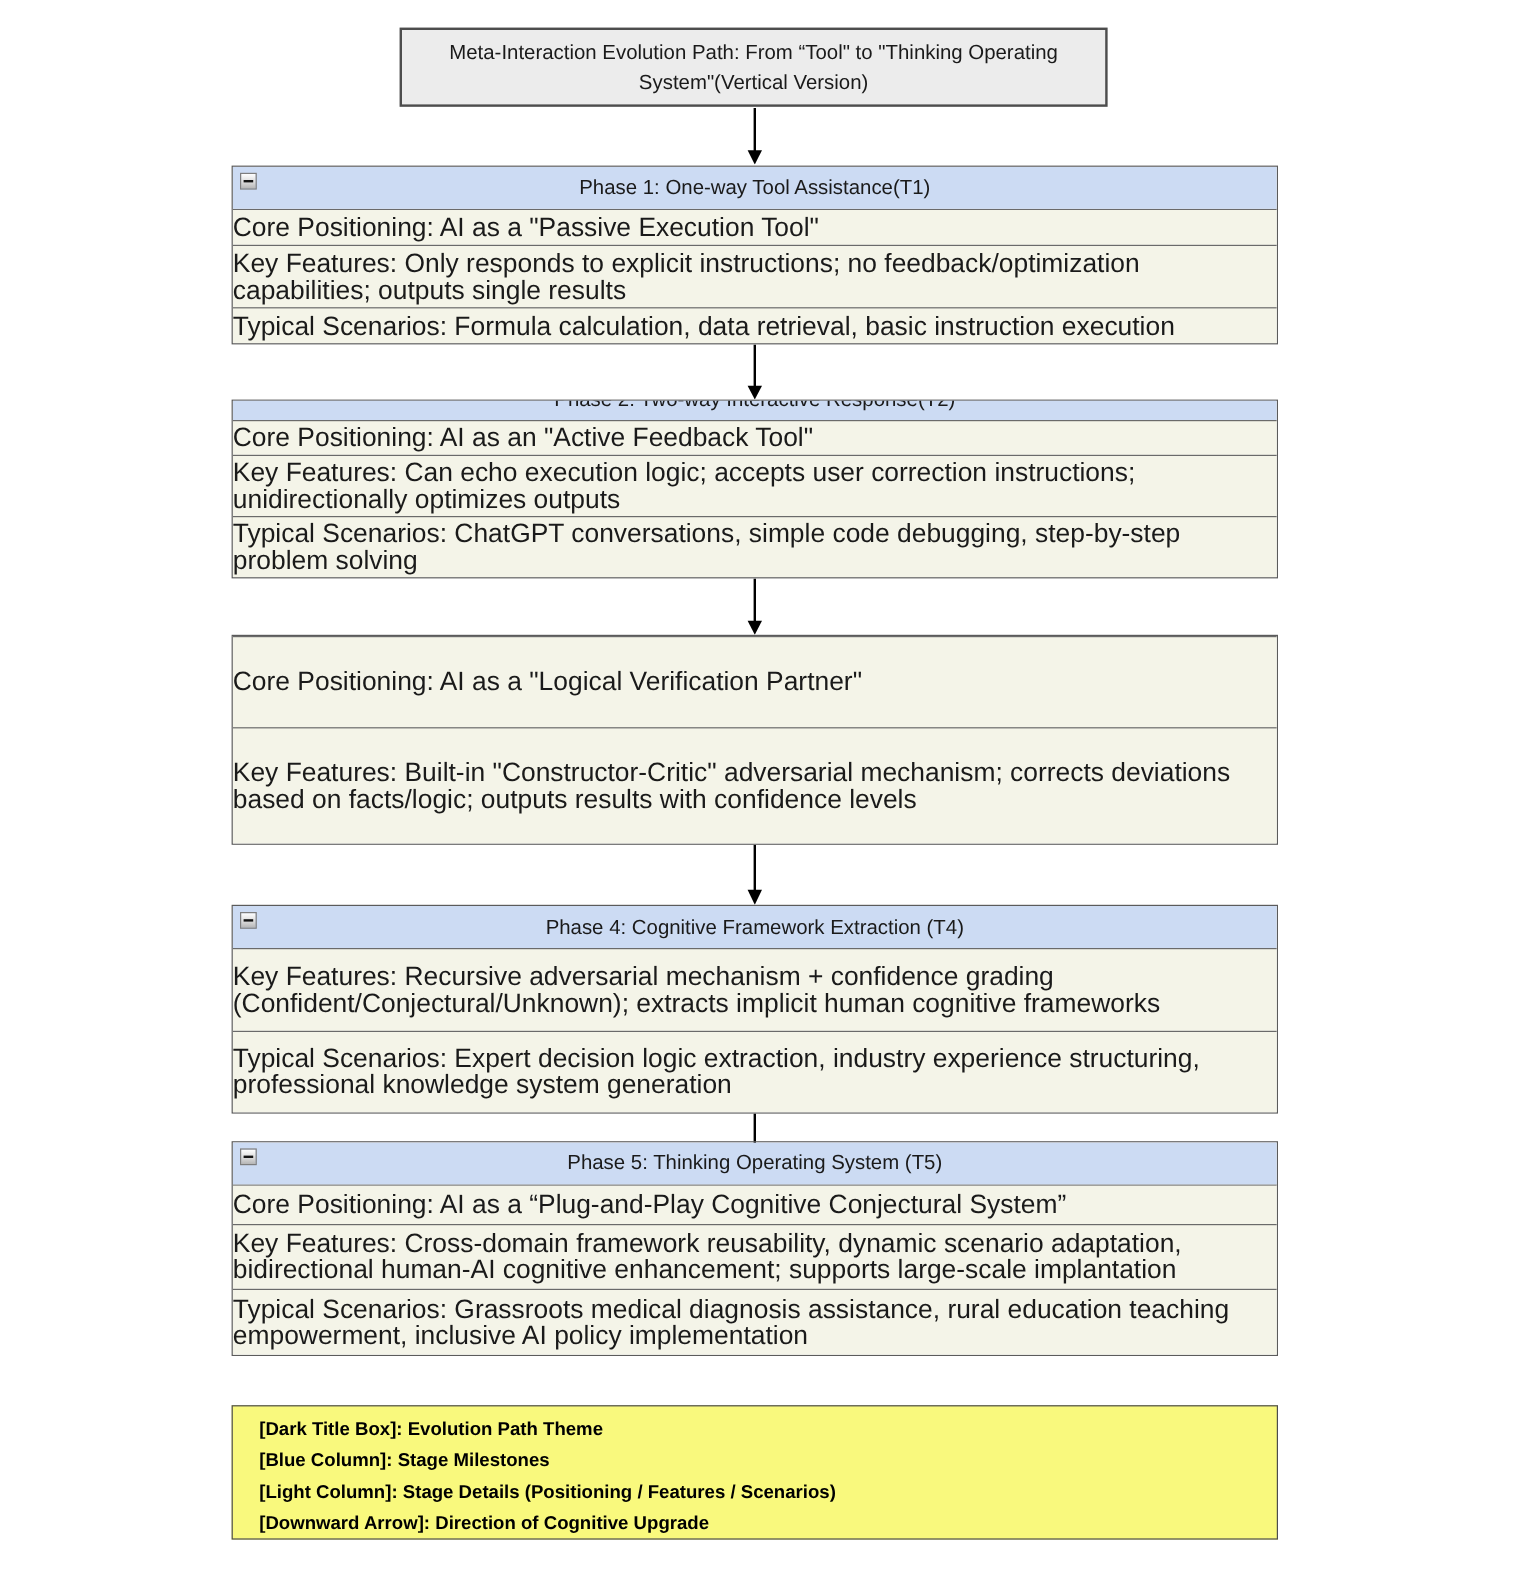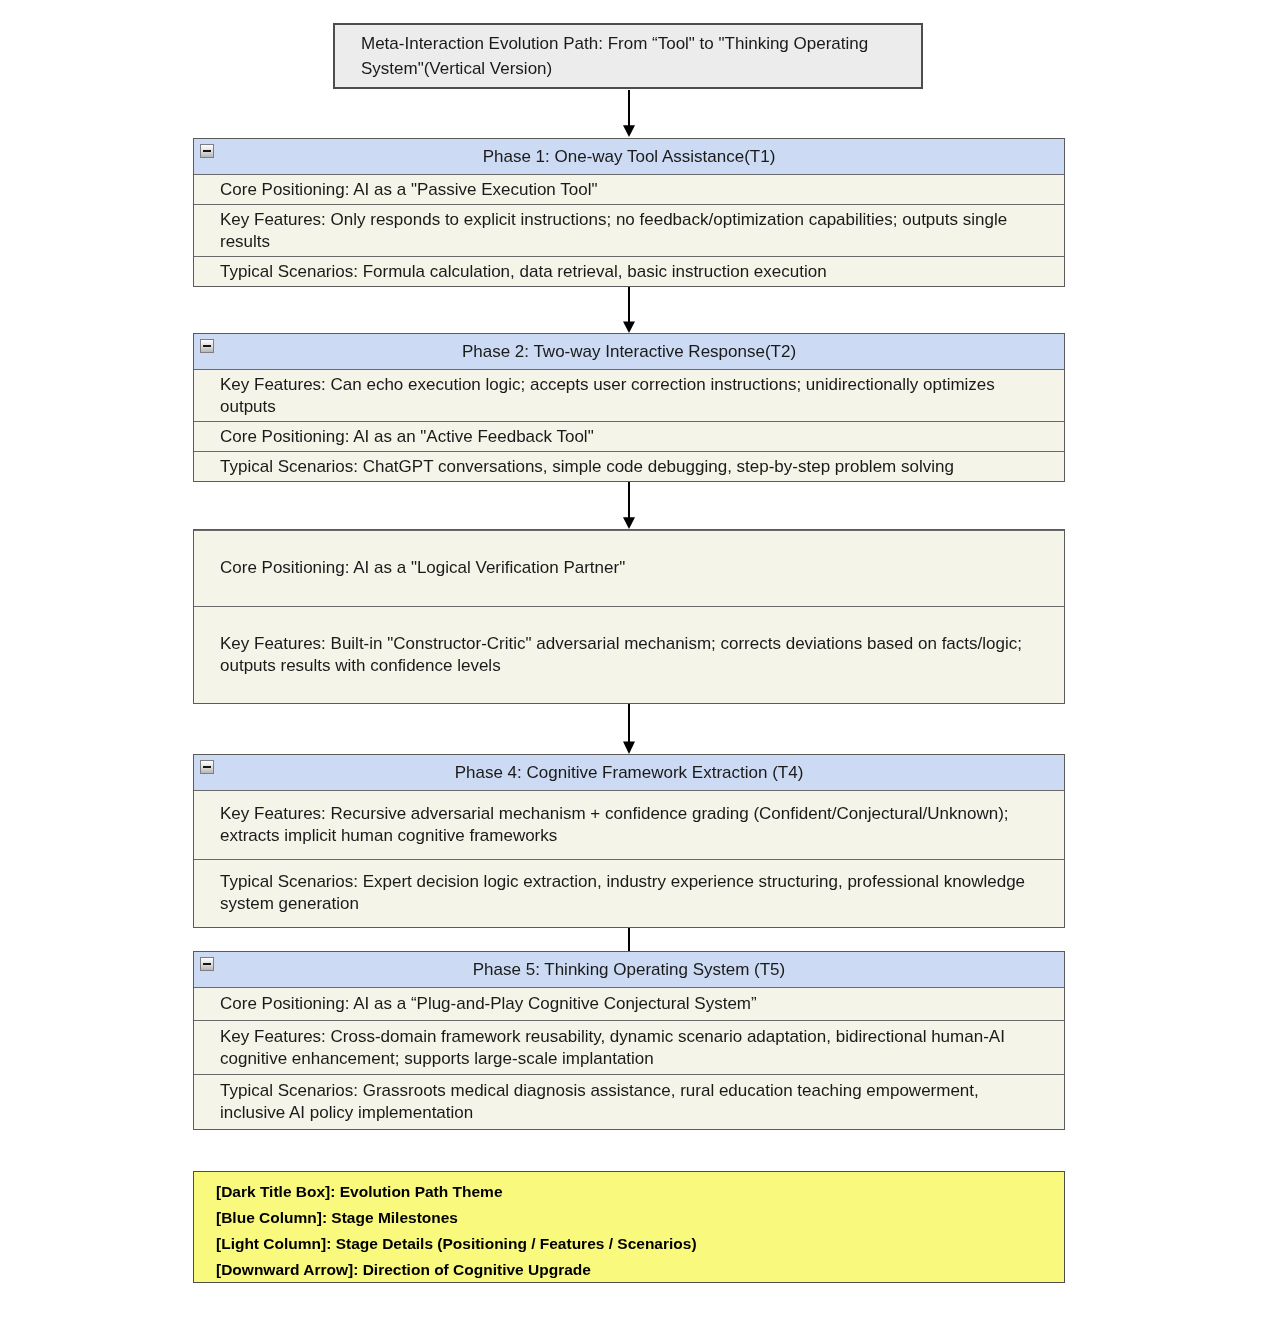--- a/index.html
+++ b/index.html
@@ -12,45 +12,45 @@
   *{box-sizing:border-box; margin:0; padding:0;}
   html,body{background:#ffffff;}
   .canvas{
     position:relative; width:1266px; height:1318px; background:#ffffff;
     font-family:"Liberation Sans", sans-serif; color:var(--text-color);
     overflow:hidden;
   }
   .title-box{
     position:absolute; left:333px; top:23px; width:590px; height:66px;
     background:var(--title-box-bg); border:2px solid var(--title-box-border);
-    display:flex; align-items:center; justify-content:center; text-align:left;
+    display:flex; align-items:center; justify-content:center; text-align:center;
     font-size:17px; line-height:25px; padding:2px 26px;
   }
   .arrow{position:absolute; width:16px;}
   .phase{
     position:absolute; left:193px; width:872px;
     border:1.6px solid var(--box-border);
-    display:flex; flex-direction:column; overflow:hidden;
+    display:flex; flex-direction:column; overflow:hidden;justify-content:flex-end;
   }
   .phase-header{
     position:relative; flex:0 0 35px; background:var(--phase-header-bg);
     display:flex; align-items:center; justify-content:center;
     font-size:17px;
   }
   .collapse{
     position:absolute; left:6px; top:5px; width:14px; height:14px;
     border:1px solid #7e7e7e; background:linear-gradient(#fefefe 0%,#dcdcdc 55%,#b6b6b6 100%);
     display:flex; align-items:center; justify-content:center; cursor:pointer;
   }
   .collapse .dash{width:8px; height:2px; background:#151515;}
   .phase-row{
     flex:1 1 auto; background:var(--phase-row-bg);
     border-top:1.6px solid var(--row-border);
     display:flex; align-items:center;
-    padding:3px 26px; font-size:17px; line-height:22px;
+    padding:3px 0; font-size:22px; line-height:22px;
   }
   .legend{
     position:absolute; left:193px; top:1171px; width:872px; height:112px;
     background:var(--legend-bg); border:1.5px solid var(--legend-border);
     padding:7px 10px 0 10px;
   }
   .legend-line{
     font-size:15.5px; font-weight:bold; line-height:26px; color:#000;padding-left:12px;
   }
 </style>
@@ -92,24 +92,24 @@
   </svg>
 
   <section class="phase" style="top:333px; height:149px">
     <div class="phase-header">
       <span class="collapse">
           <span class="dash"></span>
         </span>
       <span>Phase 2: Two-way Interactive Response(T2)</span>
     </div>
     <div class="phase-row">
-        <span>Key Features: Can echo execution logic; accepts user correction instructions; unidirectionally optimizes outputs</span>
+        <span>Core Positioning: AI as an "Active Feedback Tool"</span>
       </div>
     <div class="phase-row">
-        <span>Core Positioning: AI as an "Active Feedback Tool"</span>
+        <span>Key Features: Can echo execution logic; accepts user correction instructions; unidirectionally optimizes outputs</span>
       </div>
     <div class="phase-row">
         <span>Typical Scenarios: ChatGPT conversations, simple code debugging, step-by-step problem solving</span>
       </div>
   </section>
 
   <svg class="arrow" style="left:621px; top:482px; height:47px" viewBox="0 0 16 48" preserveAspectRatio="none">
     <line x1="8" y1="0" x2="8" y2="37" stroke="#000" stroke-width="2"></line>
     <polygon points="2,36 14,36 8,48" fill="#000"></polygon>
   </svg>

